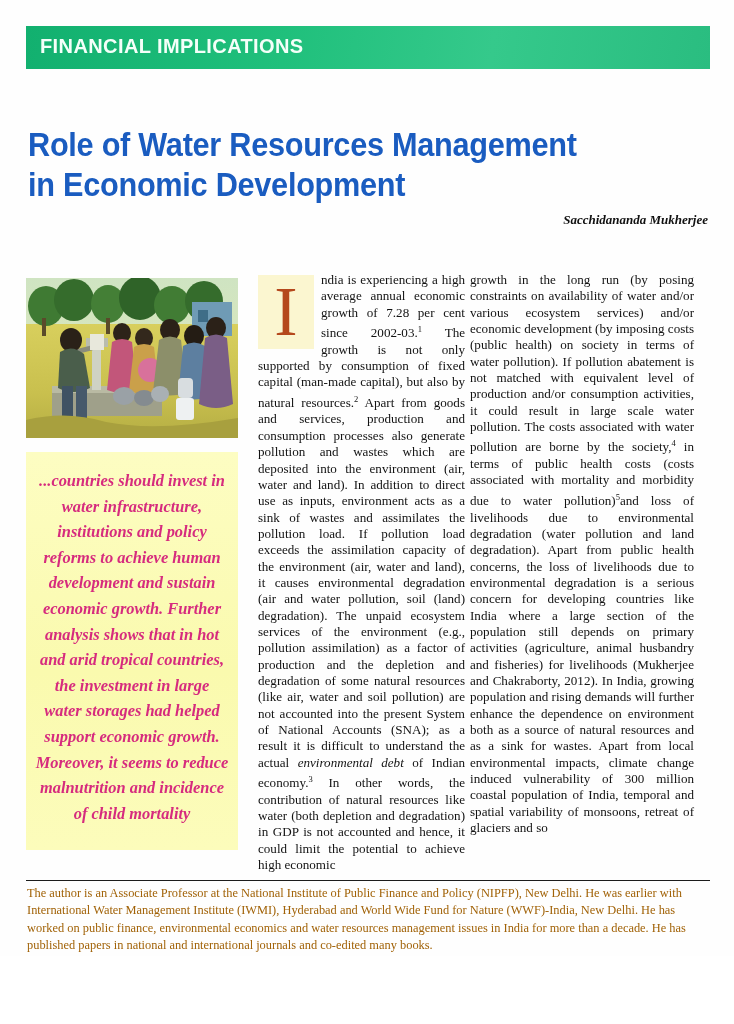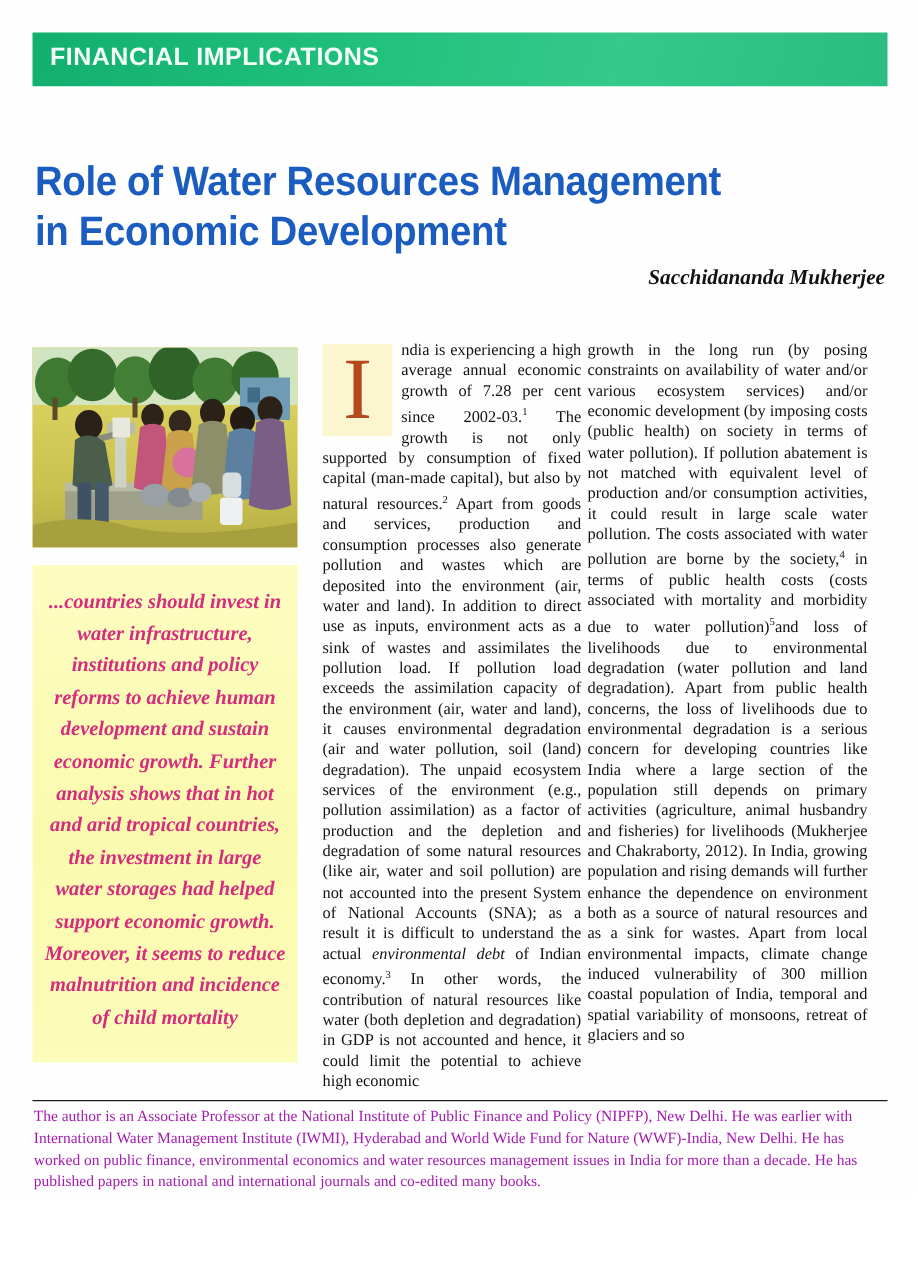--- a/index.html
+++ b/index.html
@@ -78,21 +78,21 @@
   .article-title .line { display: block; white-space: nowrap; }
 
   
   .byline {
     position: absolute;
     right: 26px;
     top: 212px;
     font-family: "Liberation Serif", "DejaVu Serif", serif;
     font-weight: bold;
     font-style: italic;
-    font-size: 17px;
+    font-size: 13px;
     color: #111111;
   }
 
   
   .col {
     position: absolute;
     top: 272px;
     font-size: 13.1px;
     line-height: 16.35px;
     text-align: justify;
@@ -162,21 +162,21 @@
     border-top: 1.3px solid #1c1c1c;
   }
   .author-note {
     position: absolute;
     left: 27px;
     top: 885px;
     width: 684px;
     font-size: 12.4px;
     line-height: 17.3px;
     text-align: left;
-    color: #a21caf;
+    color: #a16207;
   }
 
   
   .footer-left {
     position: absolute;
     left: 27px;
     top: 975px;
     font-size: 12.6px;
     color: #1a1a1a;
     letter-spacing: 0.2px;

